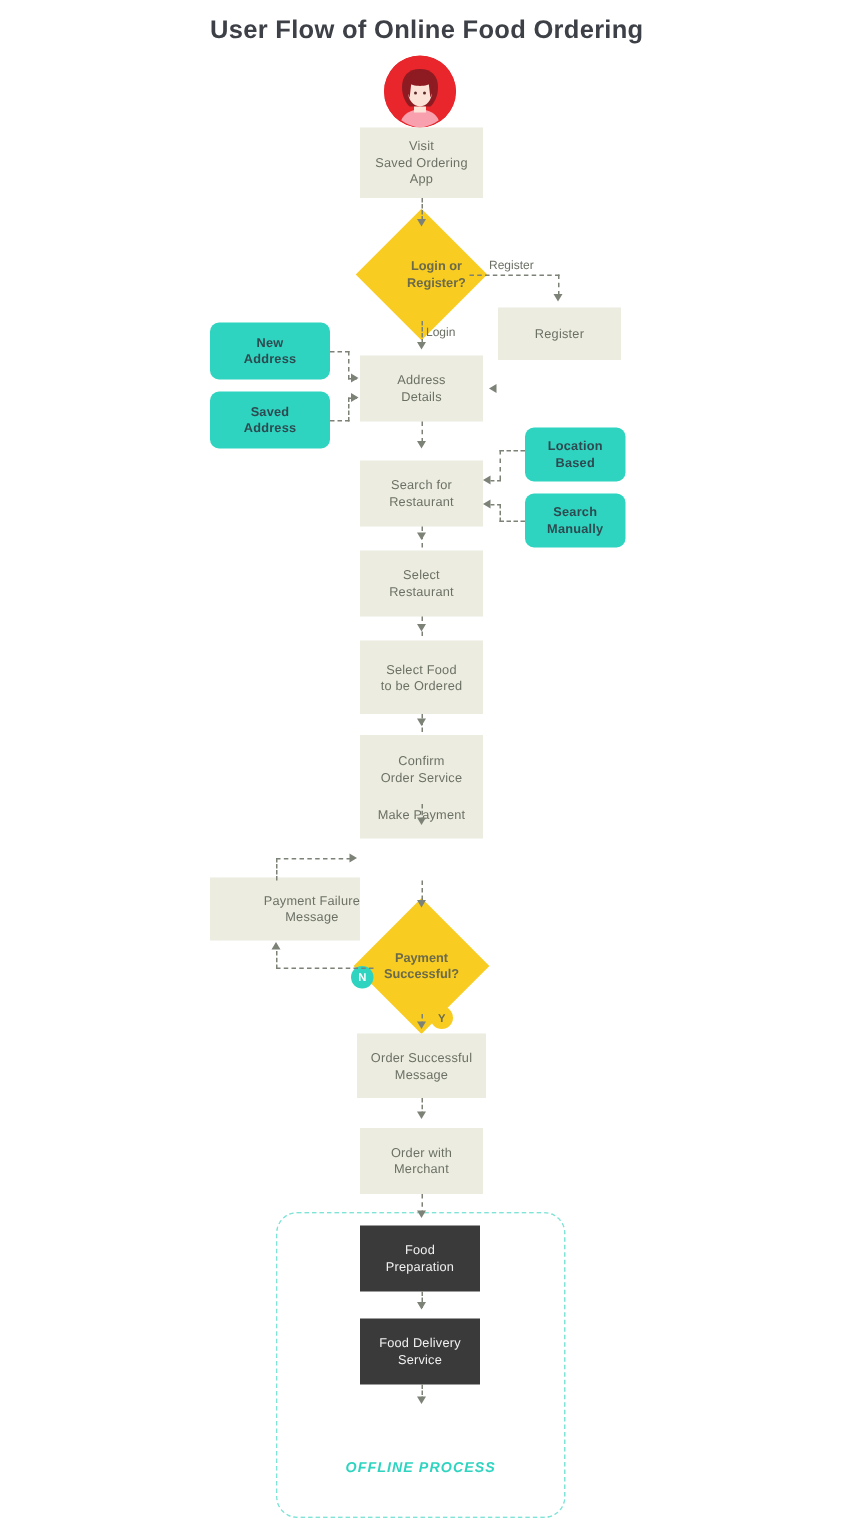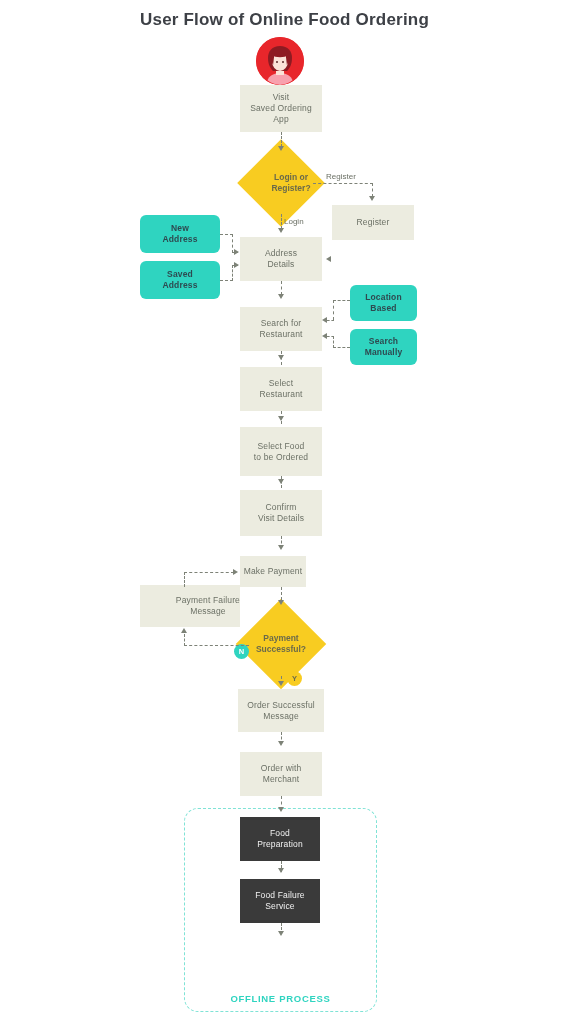--- a/index.html
+++ b/index.html
@@ -144,24 +144,24 @@
 Restaurant</span>
   </div>
 
   <div class="node beige" style="left:240px;top:427px;width:82px;height:49px;">
     <span style="white-space:pre-line;">Select Food
 to be Ordered</span>
   </div>
 
   <div class="node beige" style="left:240px;top:490px;width:82px;height:46px;">
     <span style="white-space:pre-line;">Confirm
-Visit Details</span>
-  </div>
-
-  <div class="node beige" style="left:240px;top:556px;width:66px;height:31px;">
+Order Service</span>
+  </div>
+
+  <div class="node beige" style="left:240px;top:528px;width:82px;height:31px;">
     <span style="white-space:pre-line;">Make Payment</span>
   </div>
 
   <div class="node beige" style="left:140px;top:585px;width:100px;height:42px;justify-content:flex-end;">
     <span style="white-space:pre-line;">Payment Failure
 Message</span>
   </div>
 
   <div class="diamond" style="left:249px;top:612px;width:64px;height:64px;"></div>
   <div class="diamond-label" style="left:238px;top:624px;width:86px;height:40px;">
@@ -180,31 +180,31 @@
     <span style="white-space:pre-line;">Order Successful
 Message</span>
   </div>
 
   <div class="node beige" style="left:240px;top:752px;width:82px;height:44px;">
     <span style="white-space:pre-line;">Order with
 Merchant</span>
   </div>
 
   <div class="offline-box" style="left:184px;top:808px;width:193px;height:204px;"></div>
-  <div class="offline-label" style="left:184px;top:993px;width:193px;">
+  <div class="offline-label" style="left:184px;top:973px;width:193px;font-style:italic;">
     <span>OFFLINE PROCESS</span>
   </div>
 
   <div class="node dark" style="left:240px;top:817px;width:80px;height:44px;">
     <span style="white-space:pre-line;">Food
 Preparation</span>
   </div>
 
   <div class="node dark" style="left:240px;top:879px;width:80px;height:44px;">
-    <span style="white-space:pre-line;">Food Failure
+    <span style="white-space:pre-line;">Food Delivery
 Service</span>
   </div>
 
 
   <div class="vline" style="left:281px;top:132px;height:15px;"></div>
   <div class="arw arw-d" style="left:278px;top:146px;"></div>
 
   <div class="hline" style="left:313px;top:183px;width:60px;"></div>
   <div class="vline" style="left:372px;top:183px;height:14px;"></div>
   <div class="arw arw-d" style="left:369px;top:196px;"></div>

